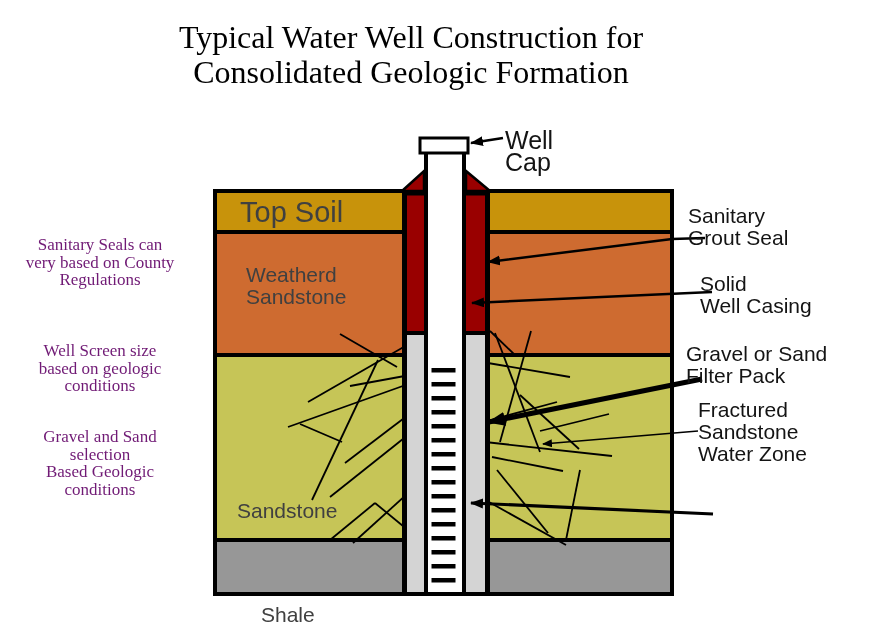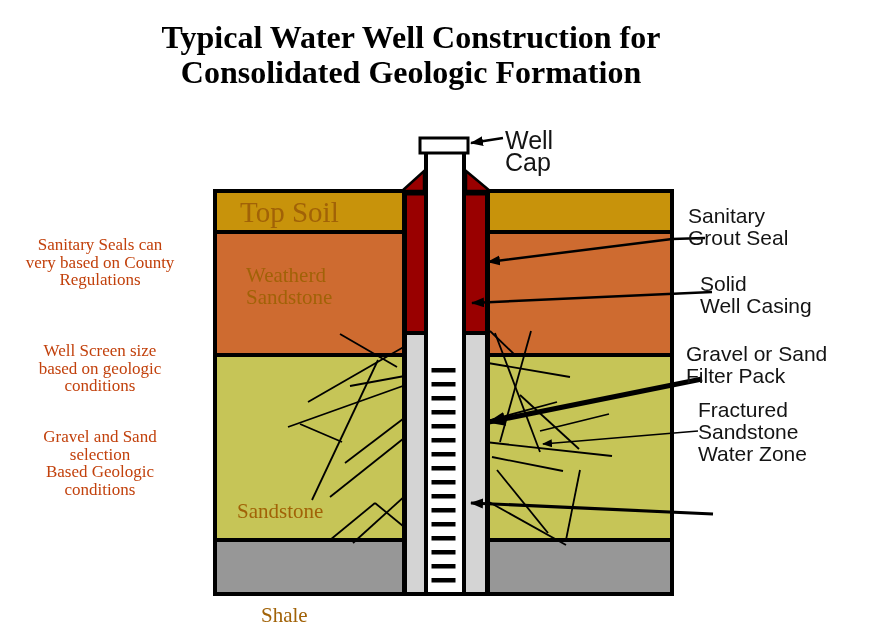--- a/index.html
+++ b/index.html
@@ -1,27 +1,27 @@
 <!DOCTYPE html>
 <html><head>
 <meta charset="utf-8">
 <style>
   html,body{margin:0;padding:0;background:#fff;}
   .stage{position:relative;width:872px;height:629px;background:#fff;overflow:hidden;
          font-family:"Liberation Sans",sans-serif;color:#000;}
   .stage svg{position:absolute;left:0;top:0;}
   .abs{position:absolute;}
-  .title{font-family:"Liberation Serif",serif;font-weight:bold;font-size:32px;
+  .title{font-family:"Liberation Serif",serif;font-weight:normal;font-size:32px;
          line-height:35px;text-align:center;color:#000;}
   .note{font-family:"Liberation Serif",serif;font-size:17px;line-height:17.5px;
-        text-align:center;color:#c2410c;}
+        text-align:center;color:#701a75;}
   .callout{font-family:"Liberation Sans",sans-serif;font-size:21px;line-height:22px;
            color:#141414;}
   .callout.left-align{text-align:left;}
-  .layer-label{font-family:Liberation Serif, serif;color:#a16207;}
+  .layer-label{font-family:Liberation Sans, sans-serif;color:#404040;}
 </style>
 </head>
 <body>
 
 <div class="stage">
 
   <svg width="872" height="629" viewBox="0 0 872 629">
     <defs>
       <marker id="ah-med" markerUnits="userSpaceOnUse" markerWidth="15" markerHeight="12" refX="12" refY="5" orient="auto">
         <path d="M0,0 L13,5 L0,10 z" fill="#000"></path>

